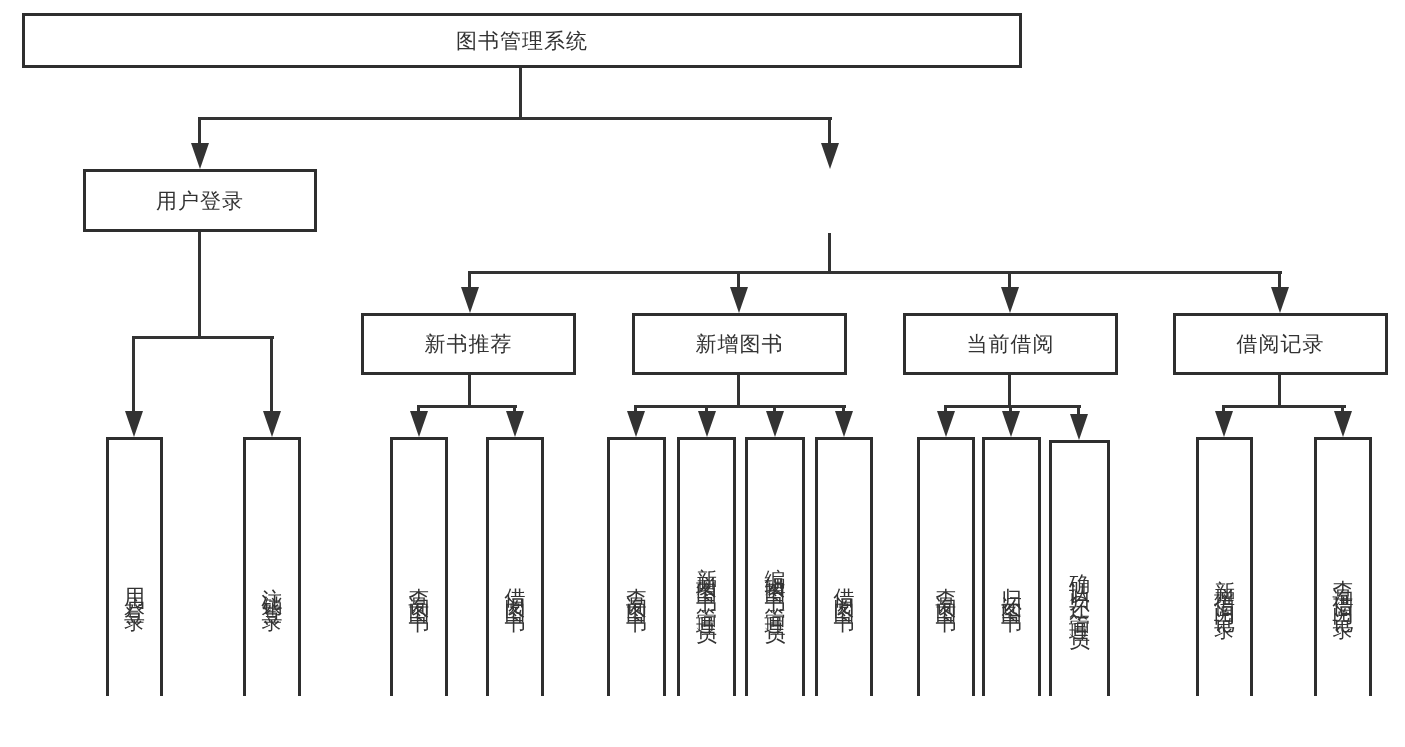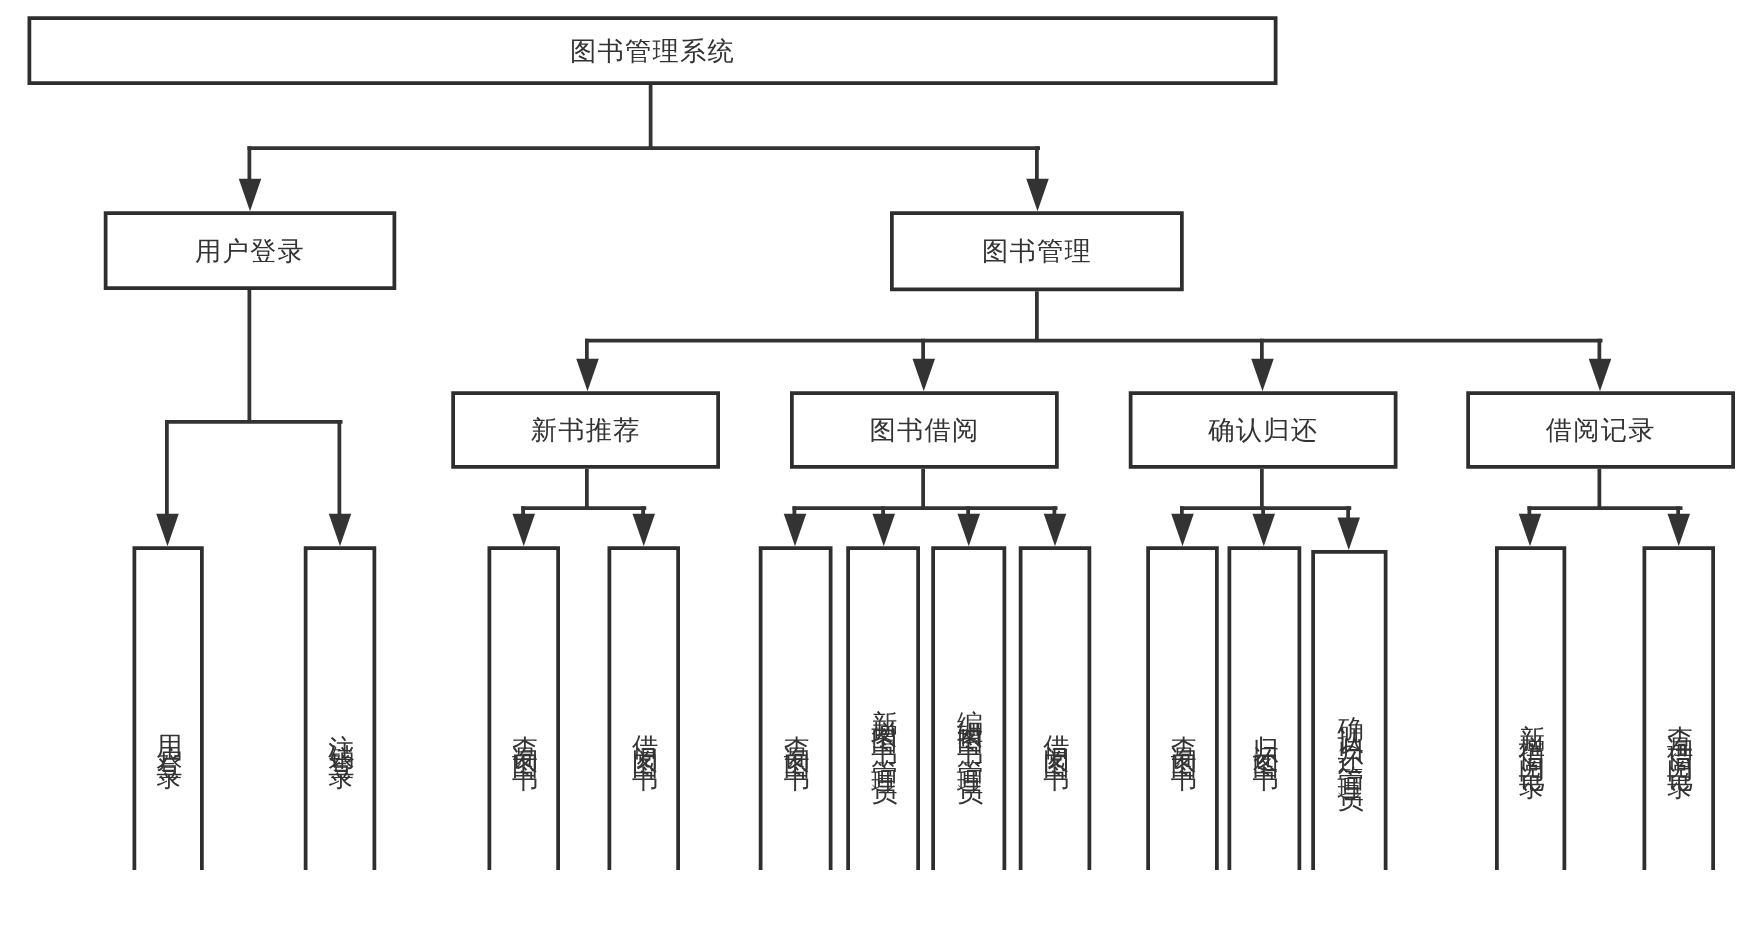--- a/index.html
+++ b/index.html
@@ -58,34 +58,31 @@
 <div class="canvas">
 
   <div class="node" style="left:22px;top:13px;width:1000px;height:55px">
     <span>图书管理系统</span>
   </div>
 
   <div class="node" style="left:83px;top:169px;width:234px;height:63px">
     <span>用户登录</span>
   </div>
 
-  <div class="node" style="left:712px;top:169px;width:235px;height:64px">
-    <span>图书管理</span>
-  </div>
 
   <div class="node" style="left:361px;top:313px;width:215px;height:62px">
     <span>新书推荐</span>
   </div>
 
   <div class="node" style="left:632px;top:313px;width:215px;height:62px">
-    <span>图书借阅</span>
+    <span>新增图书</span>
   </div>
 
   <div class="node" style="left:903px;top:313px;width:215px;height:62px">
-    <span>确认归还</span>
+    <span>当前借阅</span>
   </div>
 
   <div class="node" style="left:1173px;top:313px;width:215px;height:62px">
     <span>借阅记录</span>
   </div>
 
   <div class="node vert" style="left:106px;top:437px;width:57px;height:300px">
     <span>用户登录</span>
   </div>
 

